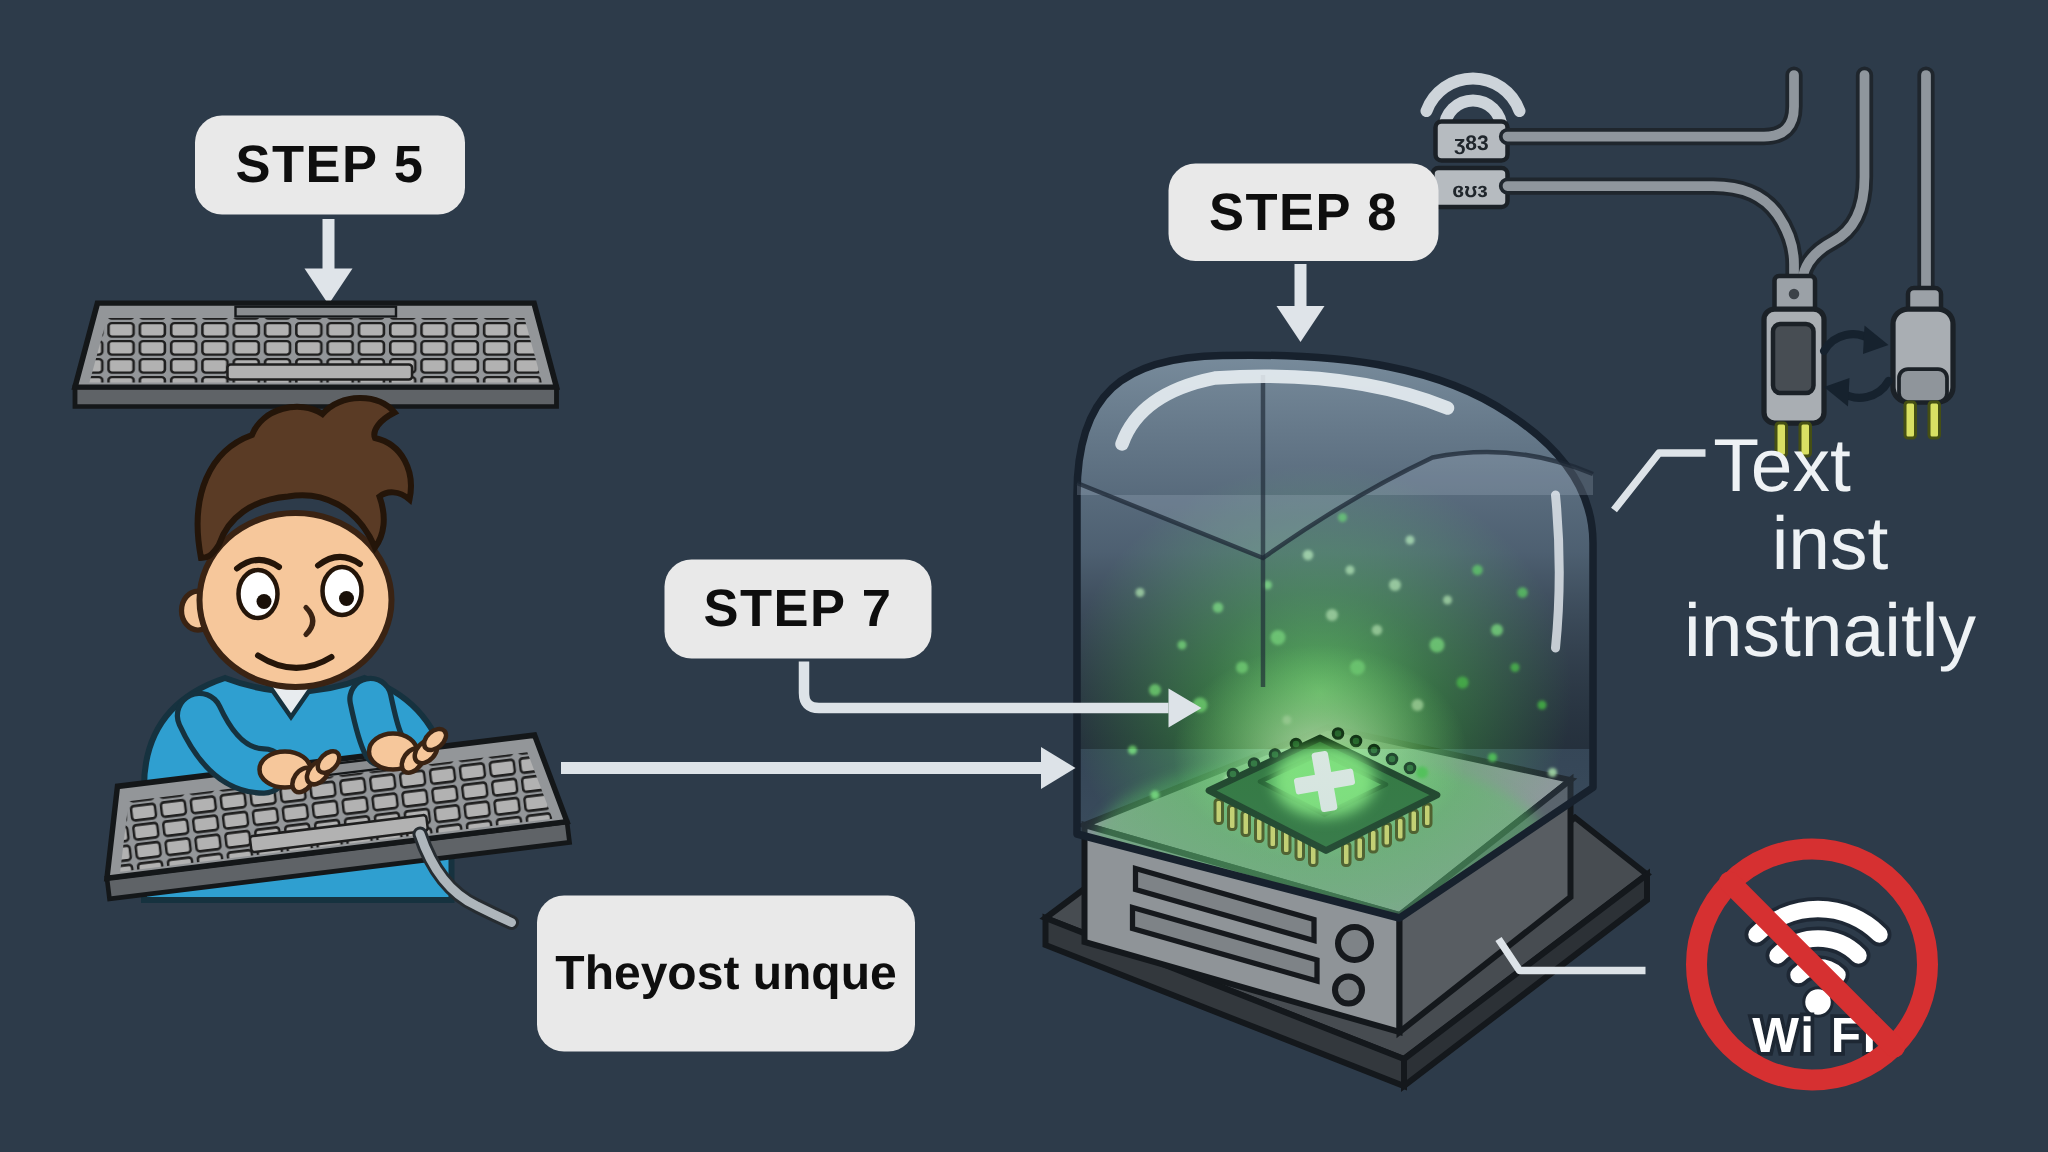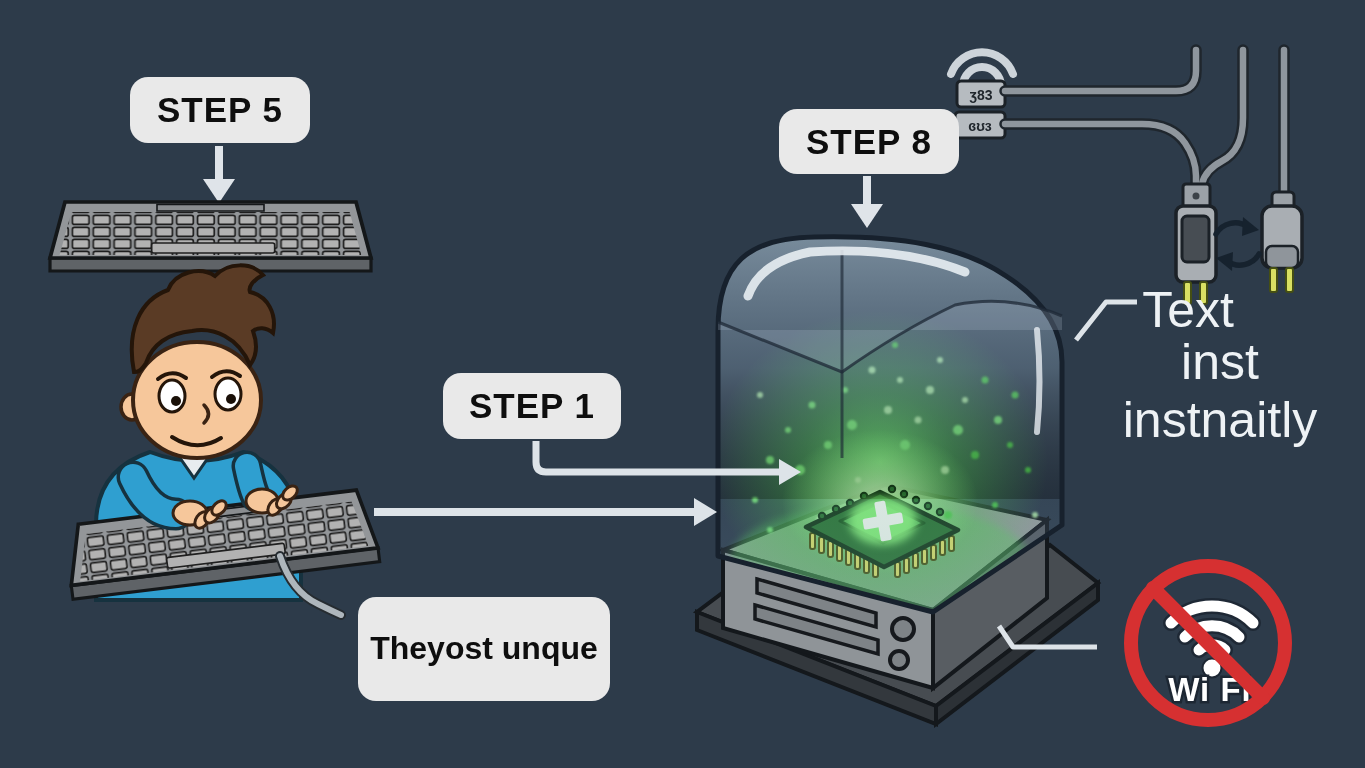--- a/index.html
+++ b/index.html
@@ -306,21 +306,21 @@
     <text x="1210" y="701" class="svgtxt" font-size="33" font-weight="bold" fill="#ffffff" stroke="#1d2733" stroke-width="5" paint-order="stroke" text-anchor="middle" letter-spacing="1">Wi Fi</text>
     <circle cx="1208" cy="643" r="77" fill="none" stroke="#d63031" stroke-width="14"></circle>
     <line x1="1153" y1="588" x2="1263" y2="698" stroke="#d63031" stroke-width="14" stroke-linecap="round"></line>
   </g>
 </svg>
 
 <div class="label step" id="step1">
   <span>STEP 5</span>
 </div>
 <div class="label step" id="step2">
-  <span>STEP 1</span>
+  <span>STEP 7</span>
 </div>
 <div class="label step" id="step3">
   <span>STEP 8</span>
 </div>
 <div class="label" id="creation">
   <span>Theyost unque</span>
 </div>
 <div class="callout" id="instant1">Text</div>
 <div class="callout" id="instant2">inst instnaitly</div>
 

